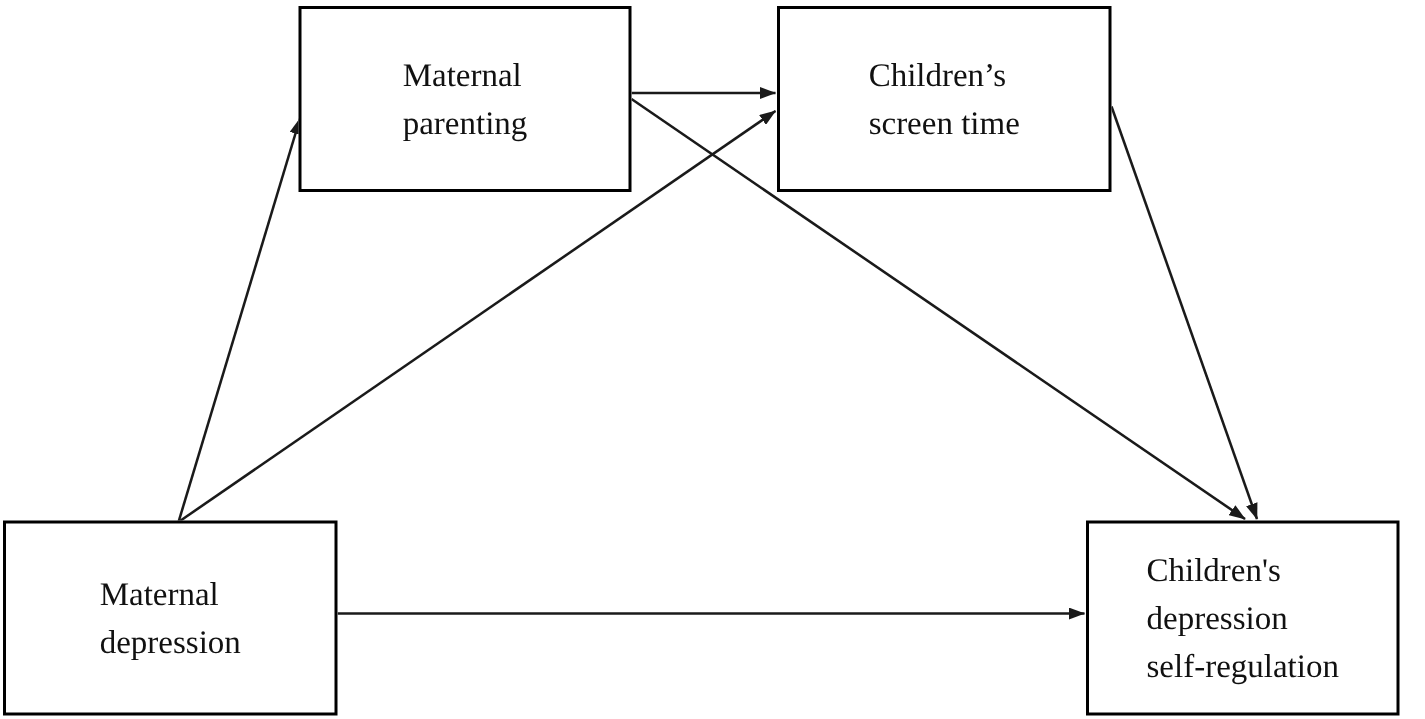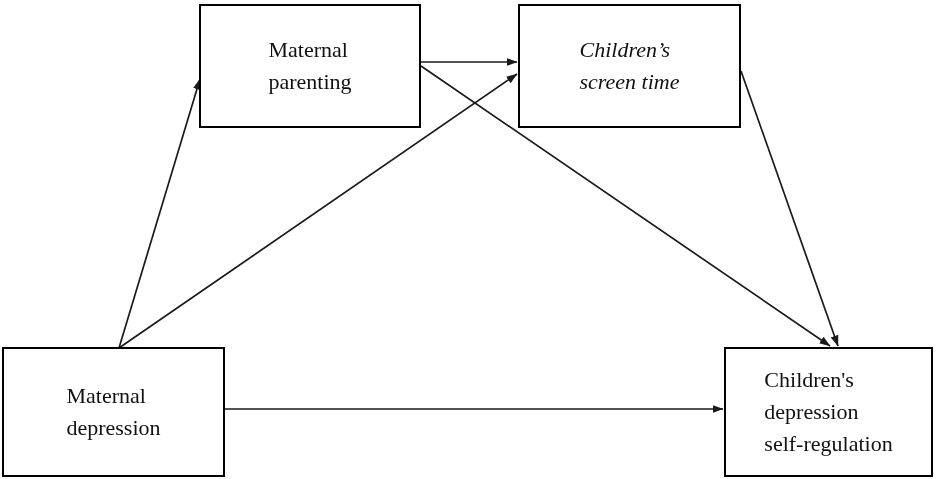--- a/index.html
+++ b/index.html
@@ -39,21 +39,21 @@
   }
   .node-label {
     display: block;
     white-space: pre-line;
     padding: 0 6px;
   }
   #node-maternal-parenting {
     left: 199px;  top: 4px;   width: 222px; height: 124px;
   }
   #node-screen-time {
-    left: 518px;  top: 4px;   width: 223px; height: 124px; font-style: italic;
+    left: 518px;  top: 4px;   width: 223px; height: 124px;
   }
   #node-maternal-depression {
     left: 2px;    top: 347px; width: 223px; height: 130px;
   }
   #node-self-regulation {
     left: 724px;  top: 347px; width: 209px; height: 130px;
   }
 </style>
 </head>
 <body>

